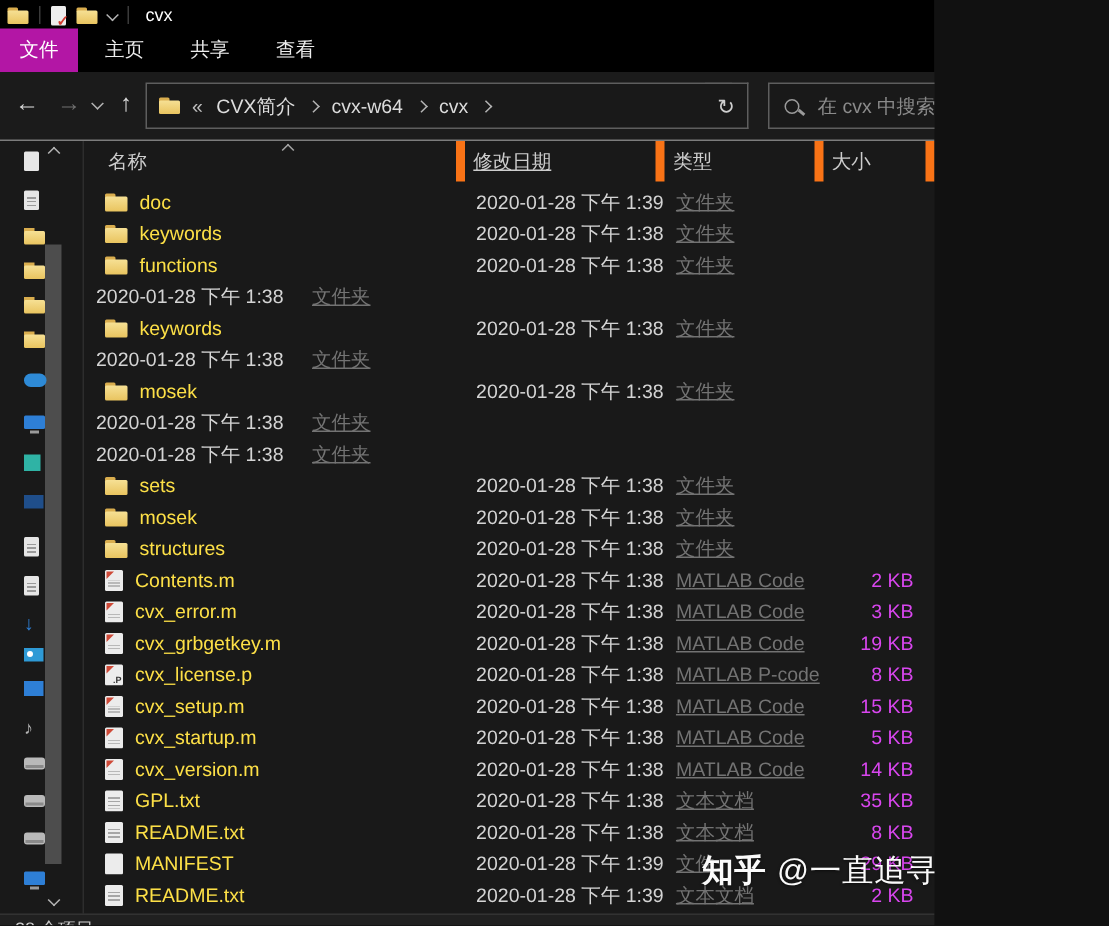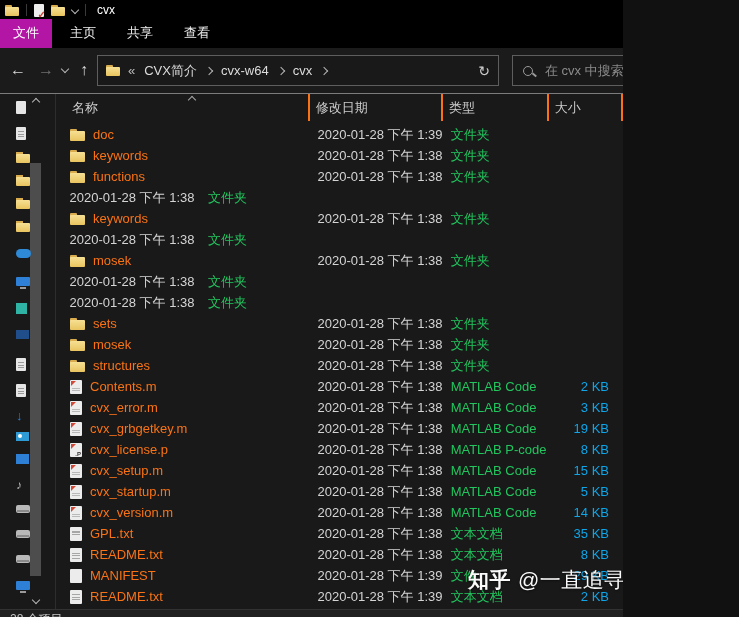--- a/index.html
+++ b/index.html
@@ -63,34 +63,34 @@
   .s-downloads{color:#2e7fd6;font-size:13px;font-weight:bold;line-height:13px;}
   .s-pictures{width:13px;height:9px;background:#2e9ad6;}
   .s-pictures::after{content:"";position:absolute;left:2px;top:2px;width:4px;height:4px;border-radius:50%;background:#fff;}
   .s-desktop{width:13px;height:10px;background:#2e7fd6;}
   .s-music{color:#b5b5b5;font-size:12px;line-height:13px;}
   .s-disk{width:14px;height:8px;background:#b9b9b9;border-radius:2px;}
   .s-disk::after{content:"";position:absolute;left:1px;top:5px;width:12px;height:2px;background:#8a8a8a;}
   
   .list{position:absolute;left:56px;top:0;right:0;bottom:0;}
   .lheader{display:flex;height:27px;align-items:center;font-size:13px;color:#cdcdcd;position:relative;}
-  .hcell{height:100%;display:flex;align-items:center;border-right:2px solid #f97316;box-sizing:border-box;}
+  .hcell{height:100%;display:flex;align-items:center;border-right:6px solid #f97316;box-sizing:border-box;}
   .h-name{width:274px;padding-left:16px;}
-  .h-date{width:144px;padding-left:6px;}
+  .h-date{width:144px;padding-left:6px;text-decoration:underline;}
   .h-type{width:114px;padding-left:6px;}
   .h-size{width:80px;padding-left:6px;}
   .sortcaret{position:absolute;top:3px;left:133px;width:5px;height:5px;
              border-right:1.4px solid #a5a5a5;border-bottom:1.4px solid #a5a5a5;transform:rotate(-135deg);}
   .rows{padding-top:3px;}
   .row{display:flex;height:21px;align-items:center;font-size:13px;}
   .cell{box-sizing:border-box;white-space:nowrap;overflow:hidden;}
-  .c-name{width:274px;padding-left:14px;display:flex;align-items:center;color:#f97316;}
-  .c-date{width:144px;padding-left:8px;color:#d4d4d4;text-align:center;}
-  .c-type{width:114px;padding-left:8px;color:#22c55e;}
-  .c-size{width:80px;padding-right:14px;text-align:right;color:#0ea5e9;}
+  .c-name{width:274px;padding-left:14px;display:flex;align-items:center;color:#fde047;}
+  .c-date{width:144px;padding-left:8px;color:#d4d4d4;}
+  .c-type{width:114px;padding-left:8px;color:#737373;text-decoration:underline;}
+  .c-size{width:80px;padding-right:14px;text-align:right;color:#d946ef;}
   
   .fico{position:relative;flex:0 0 auto;margin-right:8px;}
   .f-folder{width:15px;height:12px;}
   .f-folder::before{content:"";position:absolute;top:0;left:0;width:7px;height:3px;background:#d9ad4e;border-radius:1px 1px 0 0;}
   .f-folder::after{content:"";position:absolute;top:2px;left:0;width:15px;height:10px;
                    background:linear-gradient(180deg,#f6e094,#e9c45f);border-radius:1px;}
   .f-m,.f-p,.f-txt,.f-blank{width:12px;height:14px;background:#ececec;border-radius:1px;}
   .f-m::before,.f-p::before{content:"";position:absolute;top:1px;left:1px;width:0;height:0;
                             border-top:5px solid #cf4a38;border-right:5px solid transparent;}
   .f-m::after{content:"";position:absolute;left:2px;right:2px;bottom:2px;height:5px;

